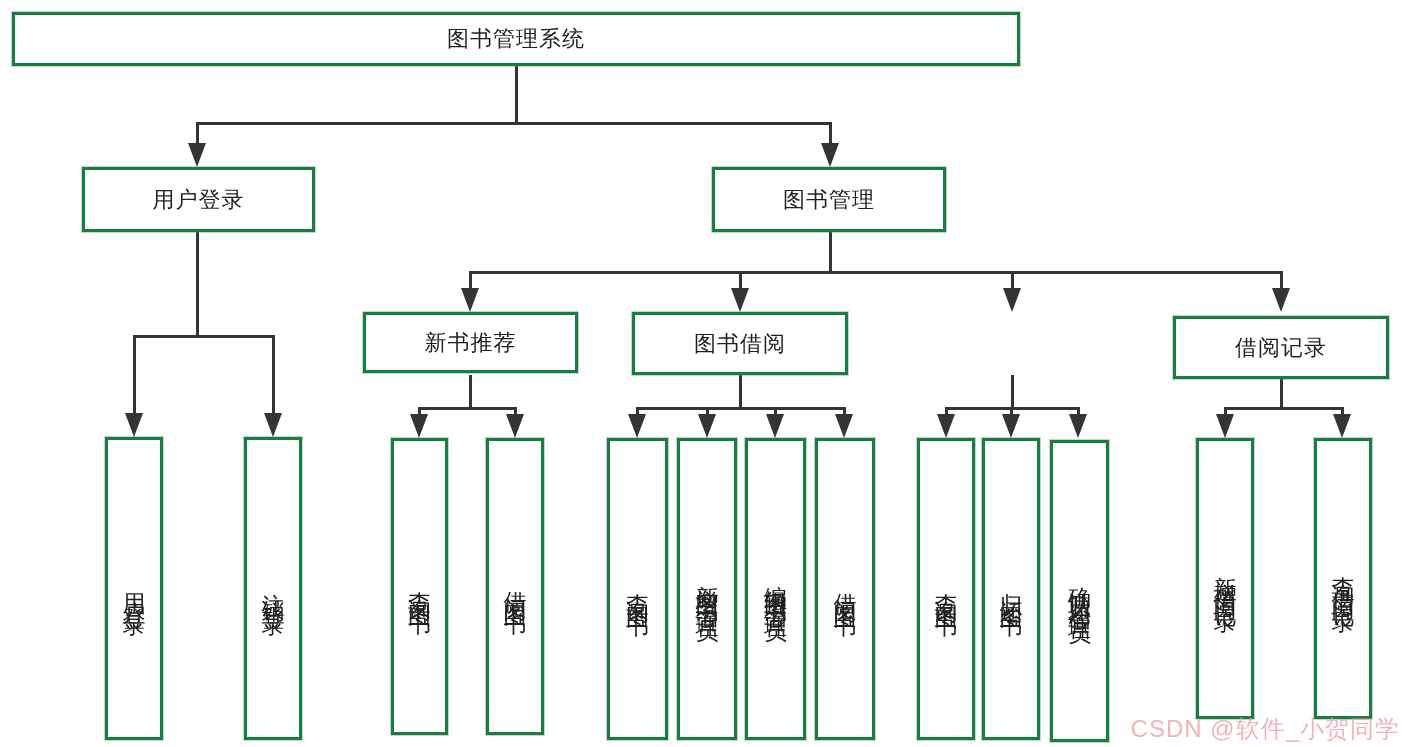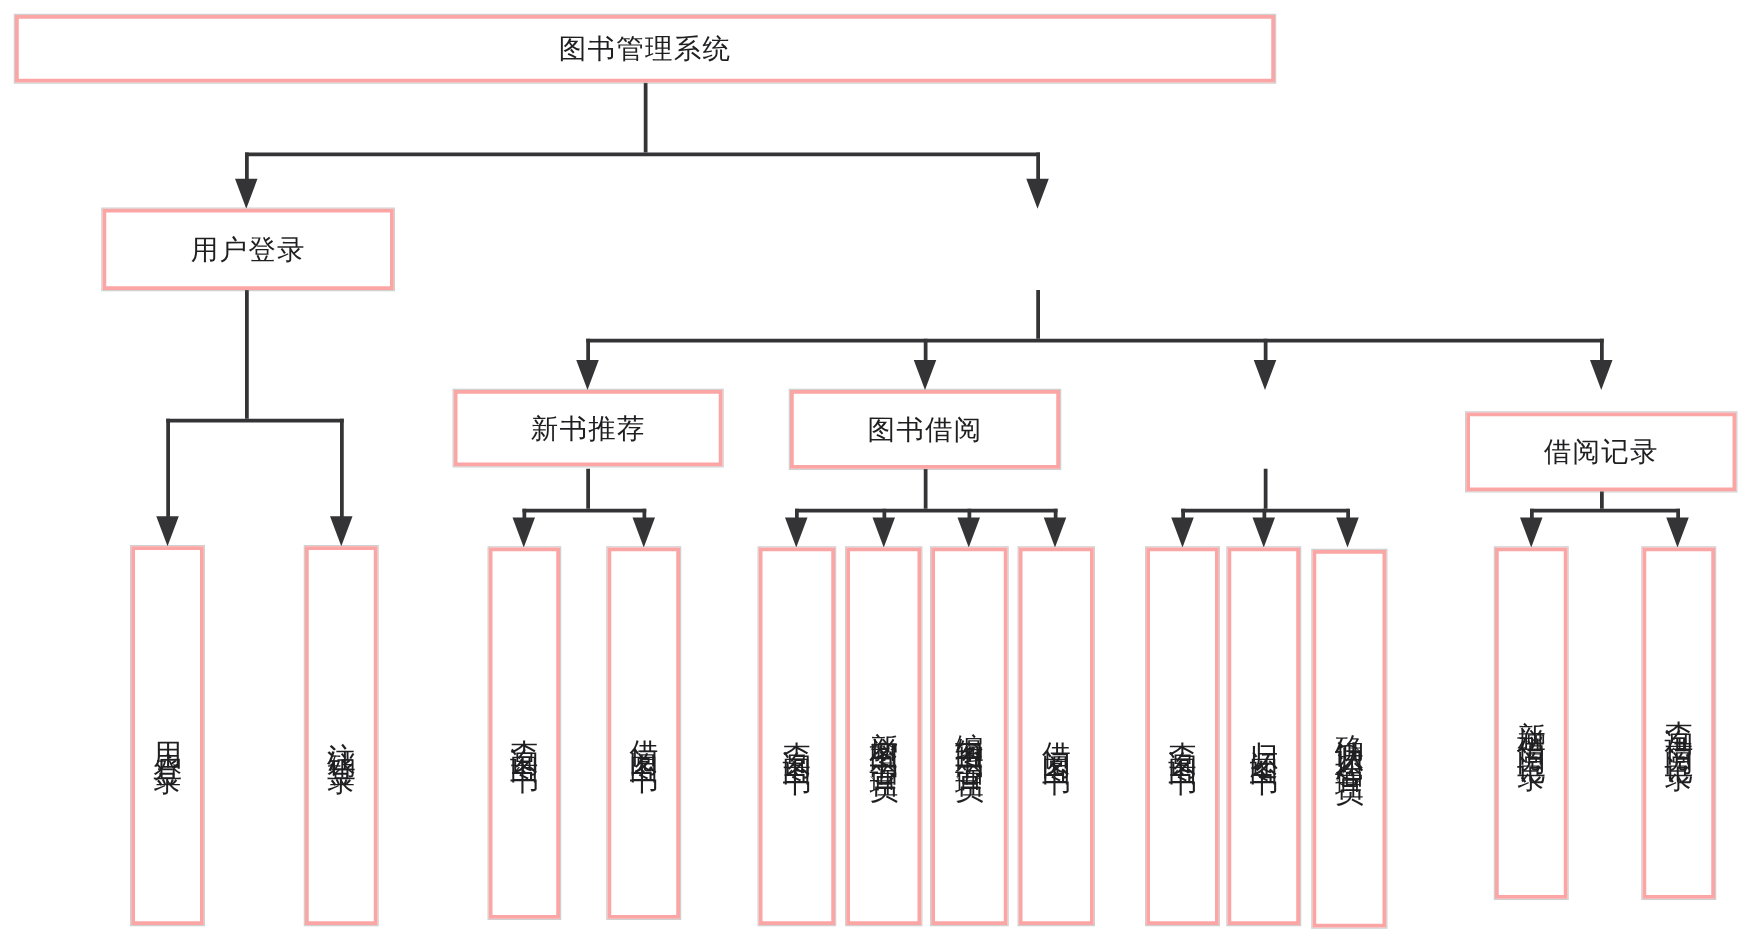--- a/index.html
+++ b/index.html
@@ -8,21 +8,21 @@
     width: 1405px;
     height: 747px;
     background: #ffffff;
     overflow: hidden;
     font-family: "Liberation Sans", "DejaVu Sans", sans-serif;
     color: #1f1f21;
   }
   .box {
     position: absolute;
     background: #ffffff;
-    border: 3px solid #fca5a5;
+    border: 3px solid #15803d;
     box-sizing: border-box;
     display: flex;
     align-items: center;
     justify-content: center;
     text-align: center;
     box-shadow: 0 0 0 1px rgba(120,120,120,0.35);
   }
   .hbox { font-size: 22px; letter-spacing: 1px; }
   .vbox {
     writing-mode: vertical-rl;
@@ -116,31 +116,34 @@
   <div class="arrow" style="left:1333px;top:414px"></div>
 
   <div class="box hbox" style="left:12px;top:12px;width:1008px;height:54px">
     <span>图书管理系统</span>
   </div>
 
   <div class="box hbox" style="left:82px;top:167px;width:233px;height:65px">
     <span>用户登录</span>
   </div>
 
+  <div class="box hbox" style="left:712px;top:167px;width:234px;height:65px">
+    <span>图书管理</span>
+  </div>
 
   <div class="box hbox" style="left:363px;top:312px;width:215px;height:61px">
     <span>新书推荐</span>
   </div>
 
   <div class="box hbox" style="left:632px;top:312px;width:216px;height:63px">
     <span>图书借阅</span>
   </div>
 
 
-  <div class="box hbox" style="left:1173px;top:330px;width:216px;height:63px">
+  <div class="box hbox" style="left:1173px;top:316px;width:216px;height:63px">
     <span>借阅记录</span>
   </div>
 
   <div class="box vbox" style="left:105px;top:437px;width:58px;height:303px">
     <span>用户登录</span>
   </div>
   <div class="box vbox" style="left:244px;top:437px;width:58px;height:303px">
     <span>注销登录</span>
   </div>
 
@@ -174,14 +177,15 @@
     <span>确认归还（管理员）</span>
   </div>
 
   <div class="box vbox" style="left:1196px;top:438px;width:58px;height:281px">
     <span>新增借阅记录</span>
   </div>
   <div class="box vbox" style="left:1314px;top:438px;width:58px;height:281px">
     <span>查询借阅记录</span>
   </div>
 
+  <div class="watermark">CSDN @软件_小贺同学</div>
 
 </div>
 
 </body></html>

